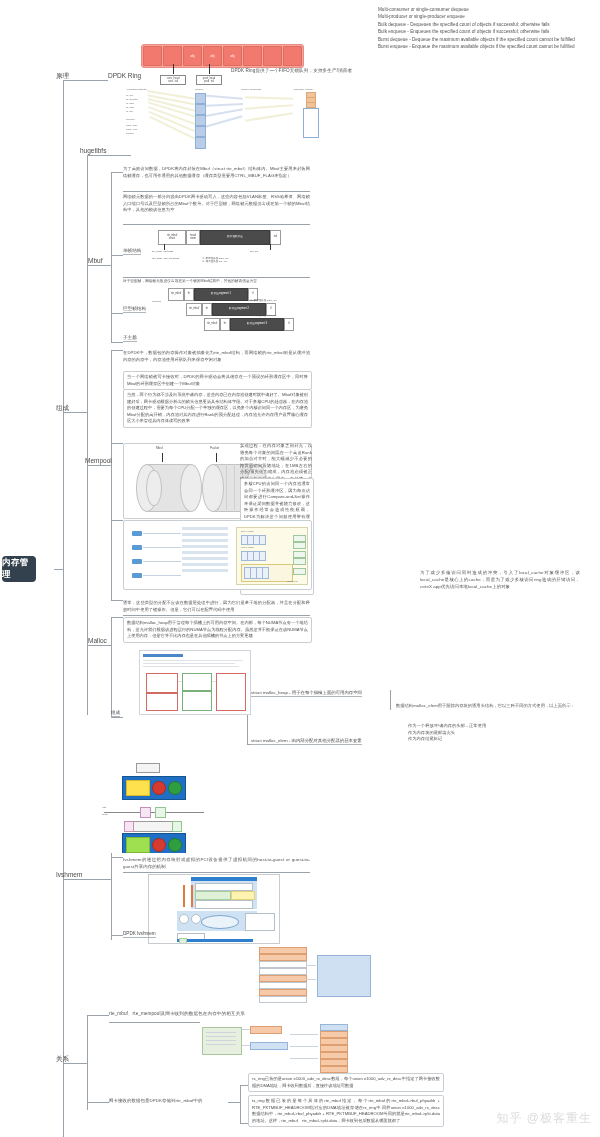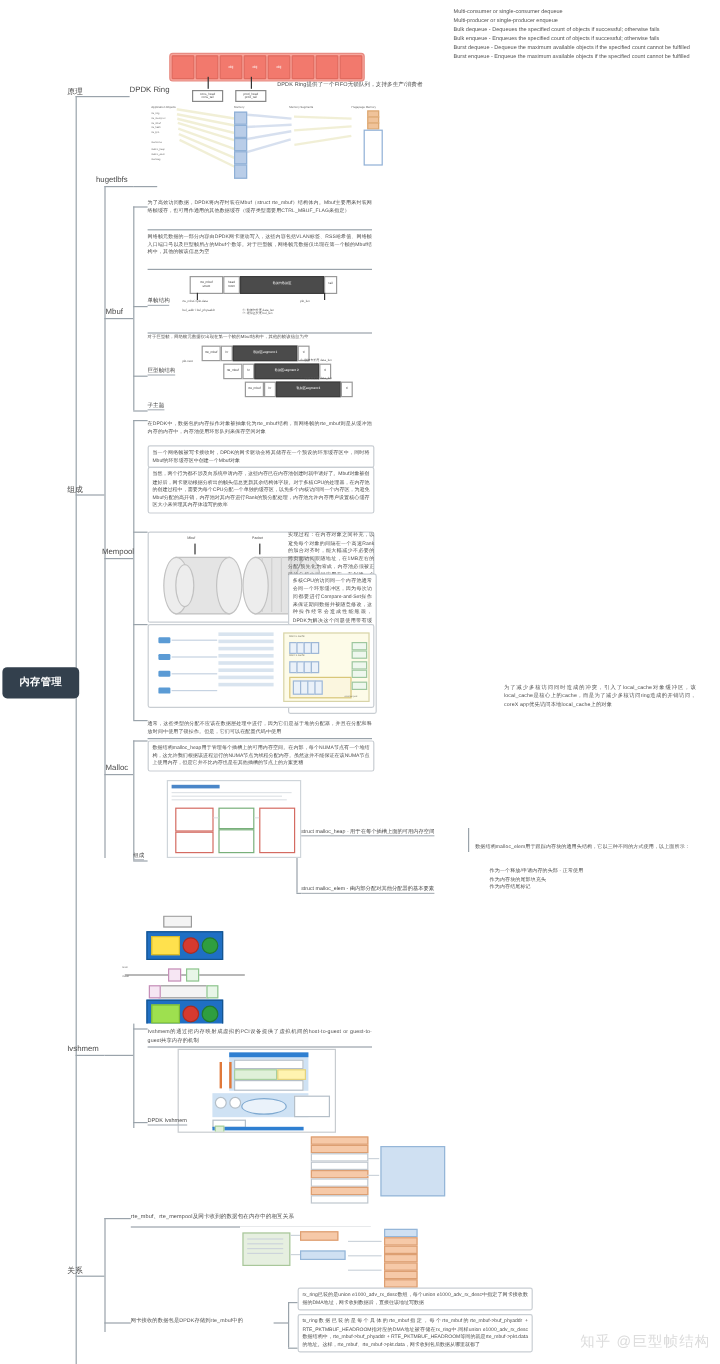--- a/index.html
+++ b/index.html
@@ -5,21 +5,21 @@
   html,body{margin:0;padding:0;background:#ffffff;}
   body{
     width:600px;height:1137px;position:relative;overflow:hidden;
     font-family:"Liberation Sans","DejaVu Sans",sans-serif;
     color:#3a3a3a;
   }
   .canvas{position:absolute;left:0;top:0;width:600px;height:1137px;}
 
   
   .root-node{
-    position:absolute;left:2px;top:556px;width:64px;height:26px;
+    position:absolute;left:2px;top:556px;width:34px;height:26px;
     background:#33404d;color:#ffffff;border-radius:4px;
     display:flex;align-items:center;justify-content:center;
     font-size:8.5px;font-weight:bold;letter-spacing:.4px;
   }
 
   
   .vline{position:absolute;background:#9aa3ab;width:1px;}
   .hline{position:absolute;background:#9aa3ab;height:1px;}
   .ul{position:absolute;border-bottom:1px solid #9aa3ab;}
 
@@ -513,15 +513,15 @@
     <div class="ln" style="left:90px;top:12px;width:28px;"></div>
     <div class="ln" style="left:90px;top:24px;width:28px;"></div>
     <div class="ln" style="left:90px;top:36px;width:28px;"></div>
   </div>
 
   <div class="tblock" style="left:109px;top:1098px;width:118px;font-size:4.4px;">网卡接收的数据包是DPDK存储到rte_mbuf中的</div>
 
   <div class="tbox" style="left:248px;top:1073px;width:188px;">rx_ring已装的是union e1000_adv_rx_desc数组，每个union e1000_adv_rx_desc中指定了网卡接收数据的DMA地址，网卡收到数据后，直接往该地址写数据</div>
   <div class="tbox" style="left:248px;top:1095px;width:188px;">tx_ring数据已装的是每个具体的rte_mbuf指定，每个rte_mbuf的rte_mbuf-&gt;buf_phyaddr + RTE_PKTMBUF_HEADROOM指对应的DMA地址被存储在rx_ring中.同样union e1000_adv_rx_desc数据结构中，rte_mbuf-&gt;buf_phyaddr + RTE_PKTMBUF_HEADROOM等同的就是rte_mbuf-&gt;pkt.data的地址。这样，rte_mbuf、rte_mbuf-&gt;pkt.data，网卡收到包后数据从哪里就都了</div>
 
-  <div class="wm">知乎 @巨型帧结构</div>
+  <div class="wm">知乎 @极客重生</div>
 
 </div>
 
 </body></html>

